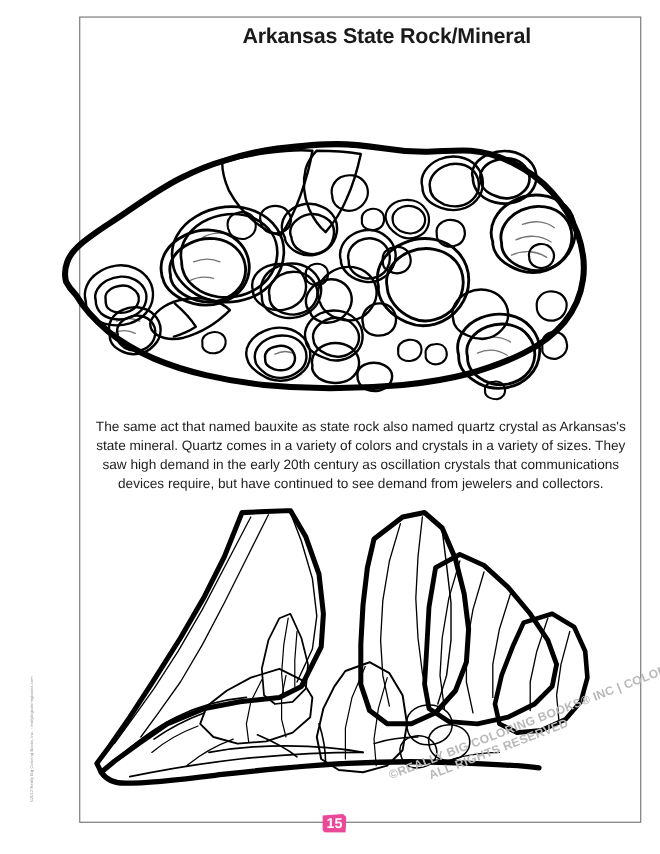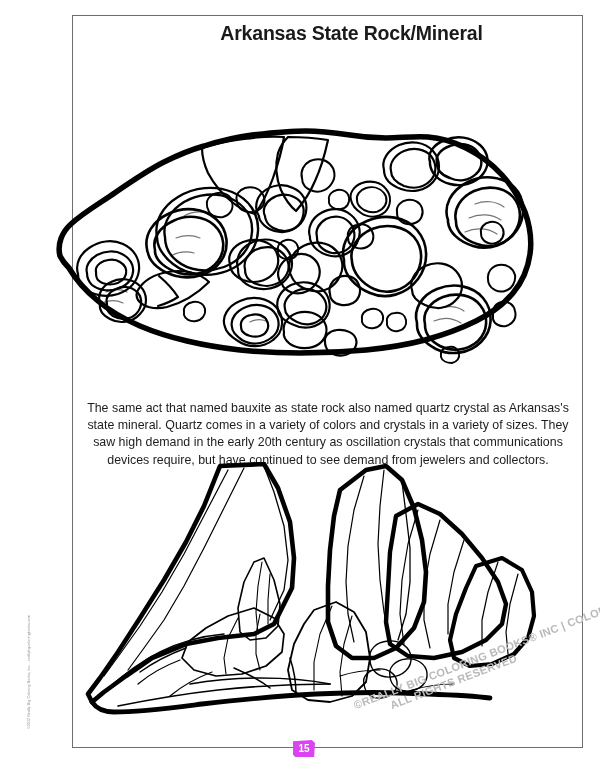--- a/index.html
+++ b/index.html
@@ -34,21 +34,21 @@
     padding-left:24px;
   }
   .para {
     position:absolute;
     text-align:center;
     color:#1d1d1d;
     font-size:12.4px;
     line-height:17.2px;
   }
   #para-bauxite { left:82px; top:48px; width:492px; }
-  #para-quartz  { left:82px; top:380px; width:492px;margin-top:20px; }
+  #para-quartz  { left:82px; top:380px; width:492px; }
 
   #rock-figure {
     position:absolute;
     left:44px; top:104px;
     width:512px; height:268px;
   }
   #crystal-figure {
     position:absolute;
     left:78px; top:462px;
     width:462px; height:256px;
@@ -81,23 +81,23 @@
     color:#8c8c8c;
     letter-spacing:0.1px;
     white-space:nowrap;
     text-align:center;
   }
 
   #page-number-badge {
     position:absolute;
     left:293px; top:740px;
     width:22px; height:17px;
-    background:#d946ef;
+    background:#ec4899;
     color:#ffffff;
-    font-size:10px;
+    font-size:13px;
     font-weight:bold;
     display:flex;
     align-items:center;
     justify-content:center;
     clip-path:polygon(0% 8%, 86% 0%, 100% 18%, 96% 100%, 10% 100%, 0% 86%);
   }
 </style>
 </head>
 <body>
 

